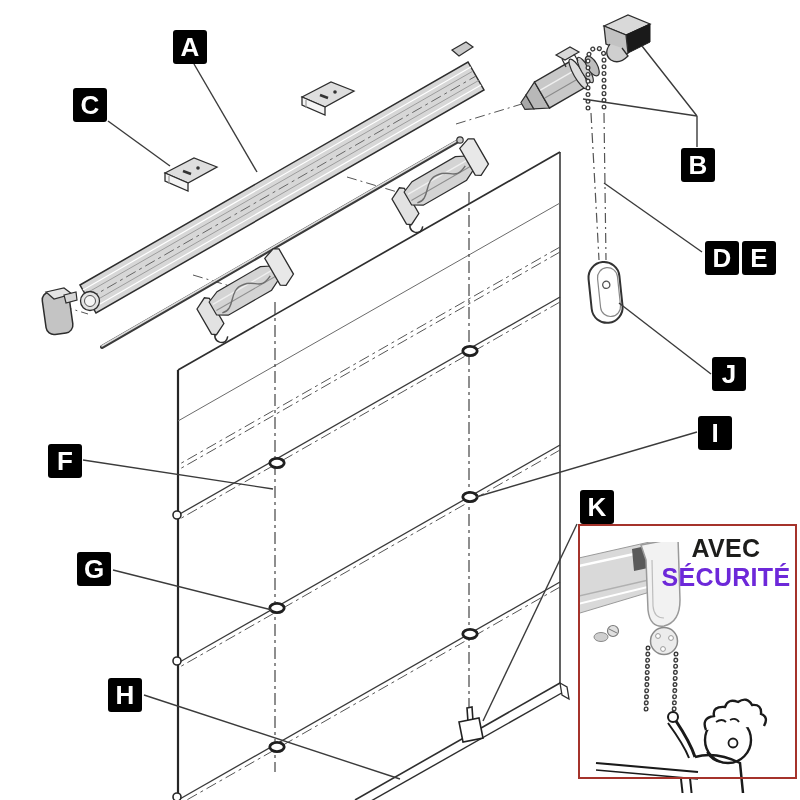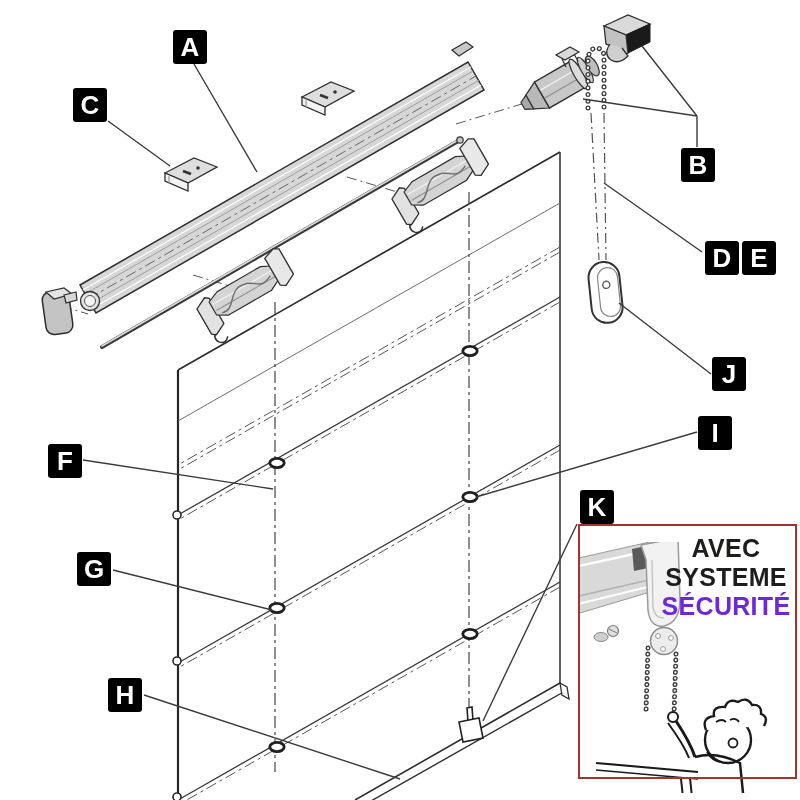--- a/index.html
+++ b/index.html
@@ -253,18 +253,17 @@
 <div class="callout" style="left:48px;top:444px">F</div>
 <div class="callout" style="left:77px;top:552px">G</div>
 <div class="callout" style="left:108px;top:678px">H</div>
 <div class="callout" style="left:698px;top:416px">I</div>
 <div class="callout" style="left:712px;top:357px">J</div>
 <div class="callout" style="left:580px;top:490px">K</div>
 
 <div class="inset-box">
   <div class="inset-title">
     <div class="t-black">AVEC</div>
-    <div class="t-black">SYSTEME</div>
     <div class="t-red">SÉCURITÉ</div>
   </div>
 </div>
 
 </div>
 
 </body></html>

